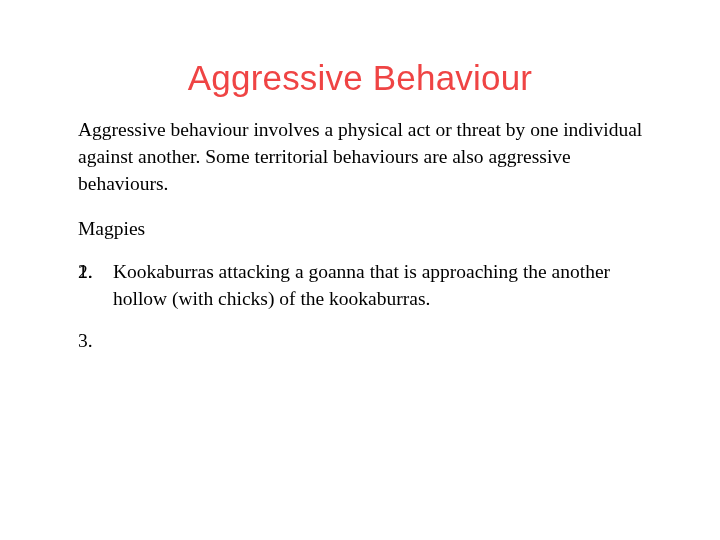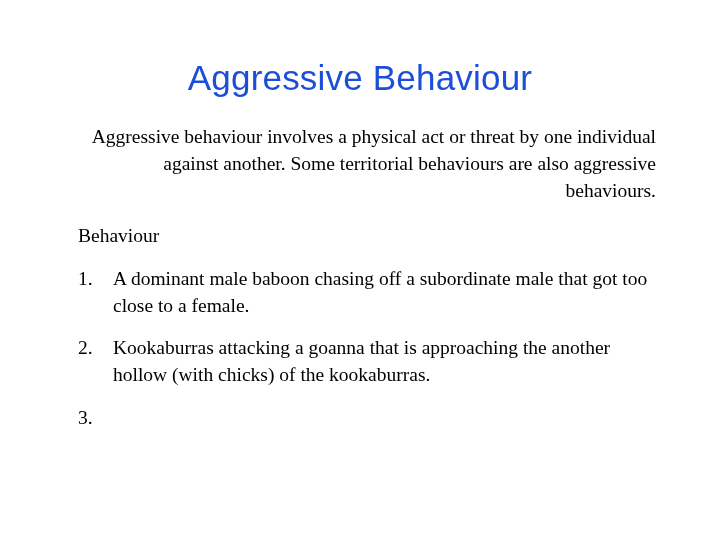--- a/index.html
+++ b/index.html
@@ -23,34 +23,34 @@
   .slide-title {
     position: absolute;
     top: 36px;
     left: 0;
     width: 720px;
     text-align: center;
     font-family: "Liberation Sans", sans-serif;
     font-size: 35px;
     font-weight: normal;
     letter-spacing: 0.2px;
-    color: #1d4ed8;
+    color: #ef4444;
     line-height: 1.1;
   }
   .body-block {
     position: absolute;
     top: 112px;
     left: 78px;
     width: 578px;
   }
   .paragraph {
     font-size: 19.5px;
     line-height: 1.38;
-    margin: 12px 0 18px 0;
-    text-align: right;
+    margin: 5px 0 18px 0;
+    text-align: left;
   }
   .examples-label {
     font-size: 19.5px;
     line-height: 1.38;
     margin: 0 0 16px 0;
   }
   ol.examples {
     list-style: none;
     margin: 0;
     padding: 0;
@@ -75,26 +75,25 @@
 <body>
 
 <div class="slide">
 
   <h1 class="slide-title">Aggressive Behaviour</h1>
 
   <div class="body-block">
 
     <p class="paragraph">Aggressive behaviour involves a physical act or threat by one individual against another. Some territorial behaviours are also aggressive behaviours.</p>
 
-    <p class="examples-label">Behaviour</p>
+    <p class="examples-label">Magpies</p>
 
     <ol class="examples">
       <li>
         <span class="num">1.</span>
-        <span class="txt">A dominant male baboon chasing off a subordinate male that got too close to a female.</span>
       </li>
       <li>
         <span class="num">2.</span>
         <span class="txt">Kookaburras attacking a goanna that is approaching the another hollow (with chicks) of the kookaburras.</span>
       </li>
       <li>
         <span class="num">3.</span>
       </li>
     </ol>
 

